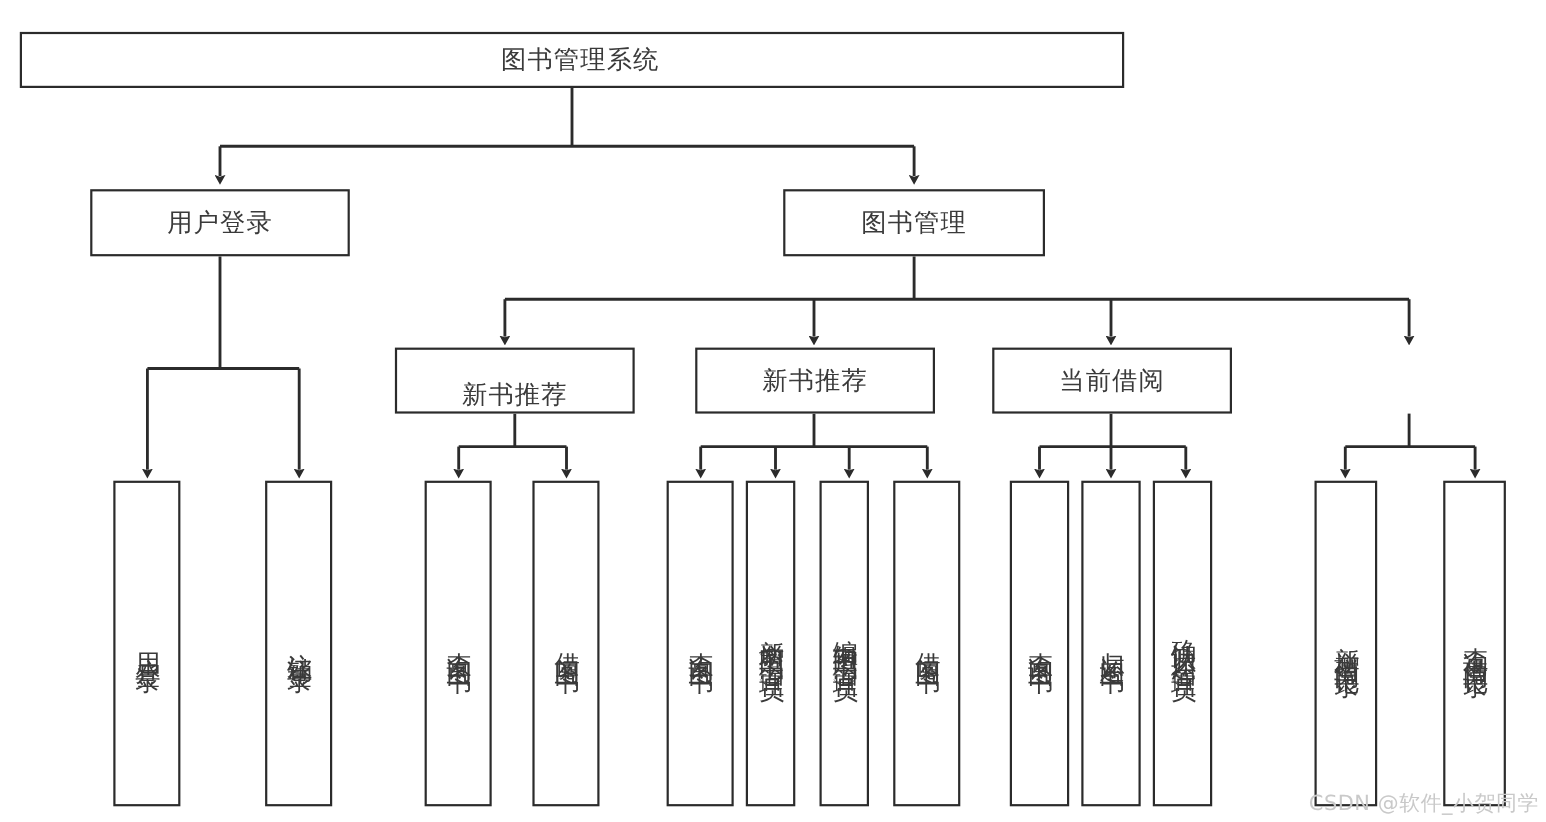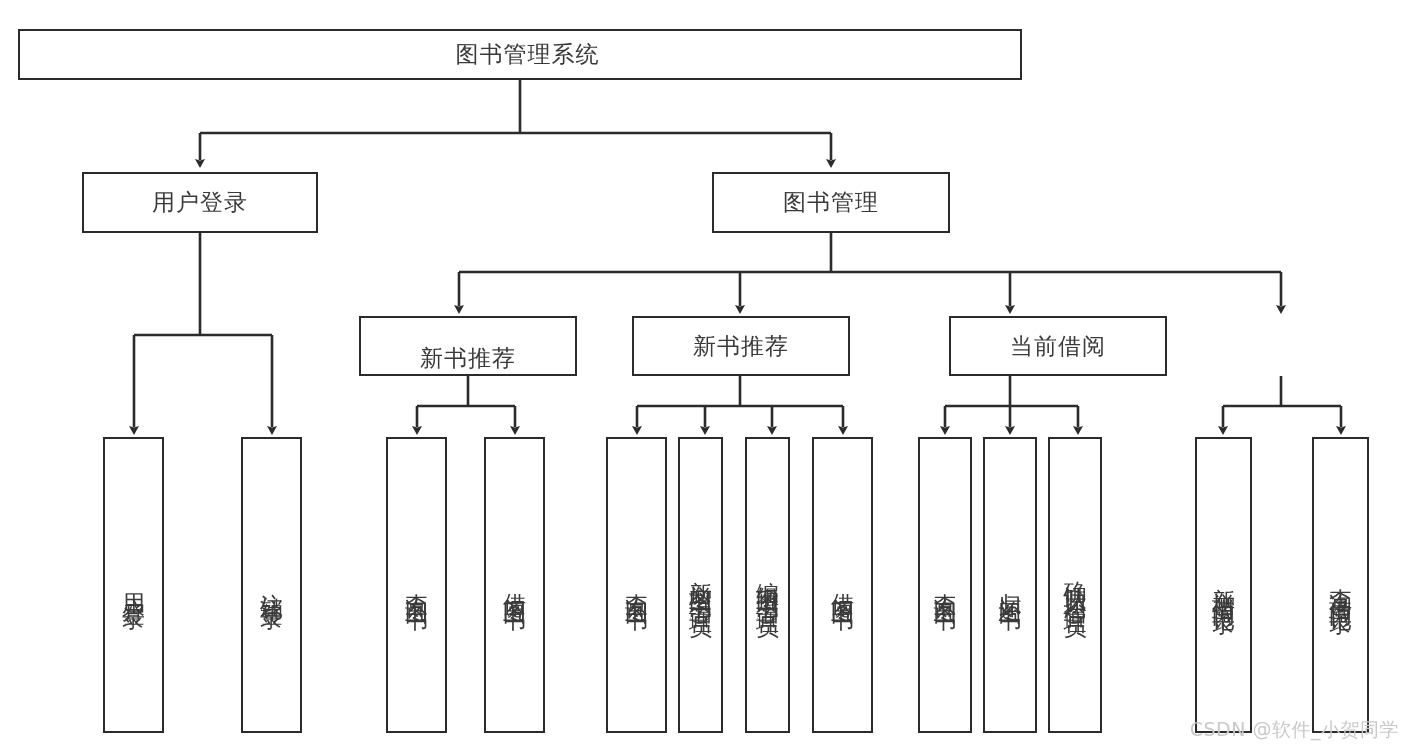--- a/index.html
+++ b/index.html
@@ -132,21 +132,21 @@
   <div class="node h-node" style="left:712px; top:172px; width:238px; height:61px;">
     <span>图书管理</span>
   </div>
 
   <div class="node h-node" style="left:359px; top:316px; width:218px; height:60px;align-items:flex-end;">
     <span>新书推荐</span>
   </div>
   <div class="node h-node" style="left:632px; top:316px; width:218px; height:60px;">
     <span>新书推荐</span>
   </div>
-  <div class="node h-node" style="left:949px; top:316px; width:218px; height:60px;">
+  <div class="node h-node" style="left:902px; top:316px; width:218px; height:60px;">
     <span>当前借阅</span>
   </div>
 
   <div class="node v-node" style="left:103px; top:437px; width:61px; height:296px;">
     <span class="vtext">用户登录</span>
   </div>
   <div class="node v-node" style="left:241px; top:437px; width:61px; height:296px;">
     <span class="vtext">注销登录</span>
   </div>
 

